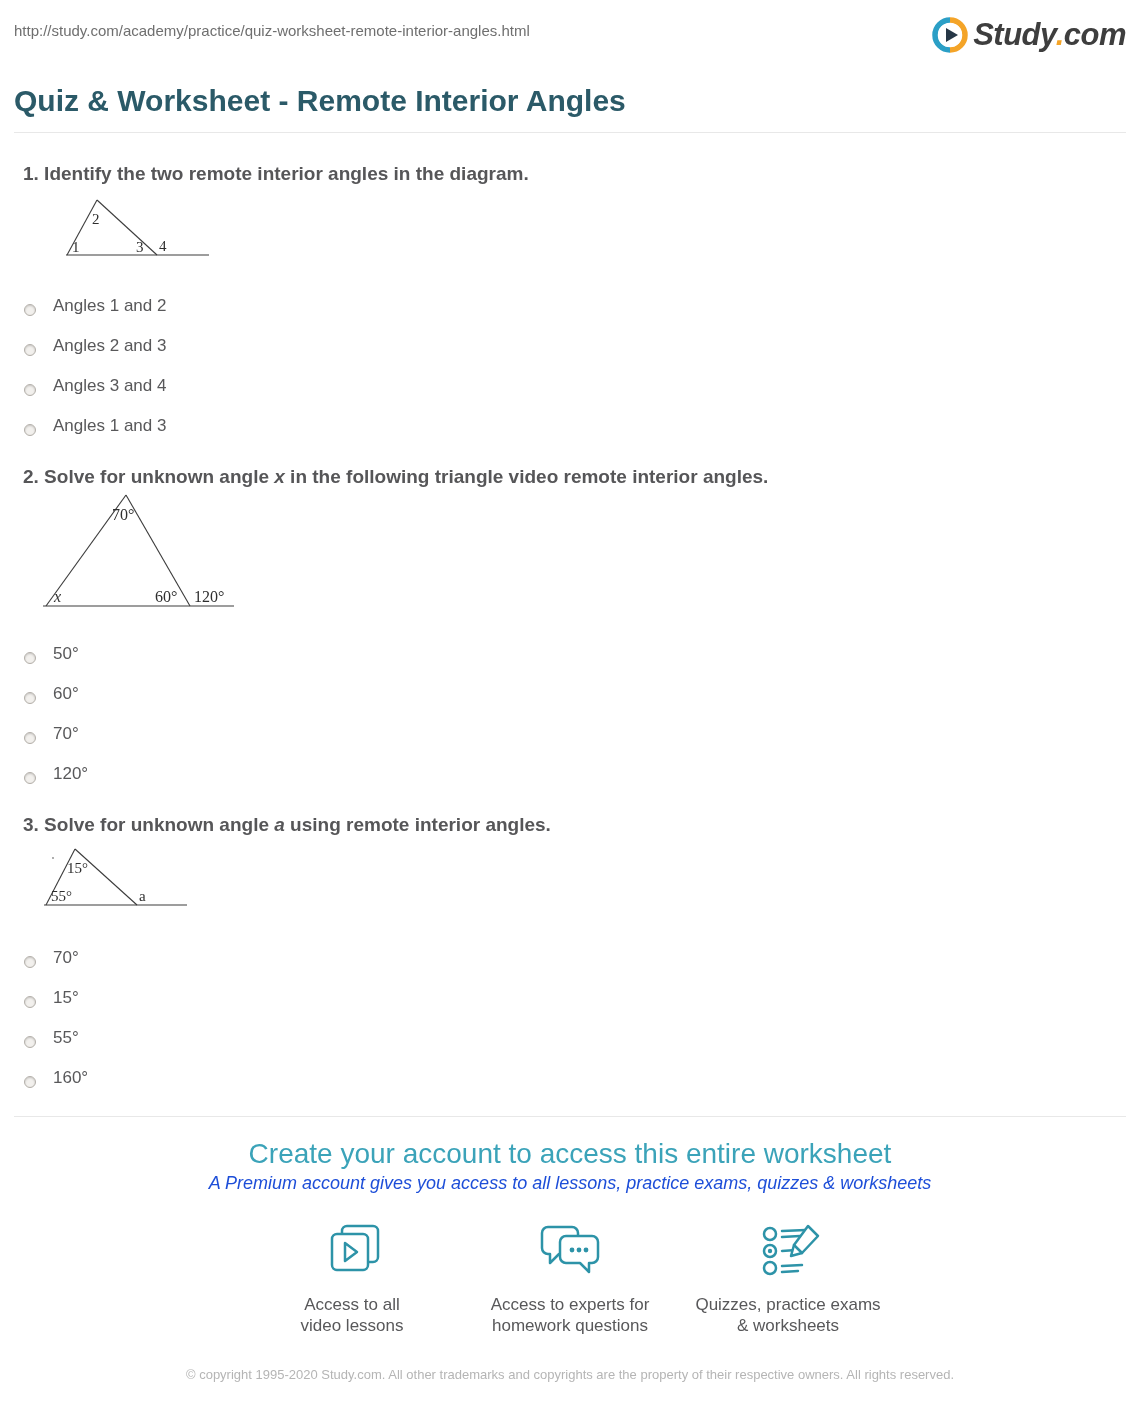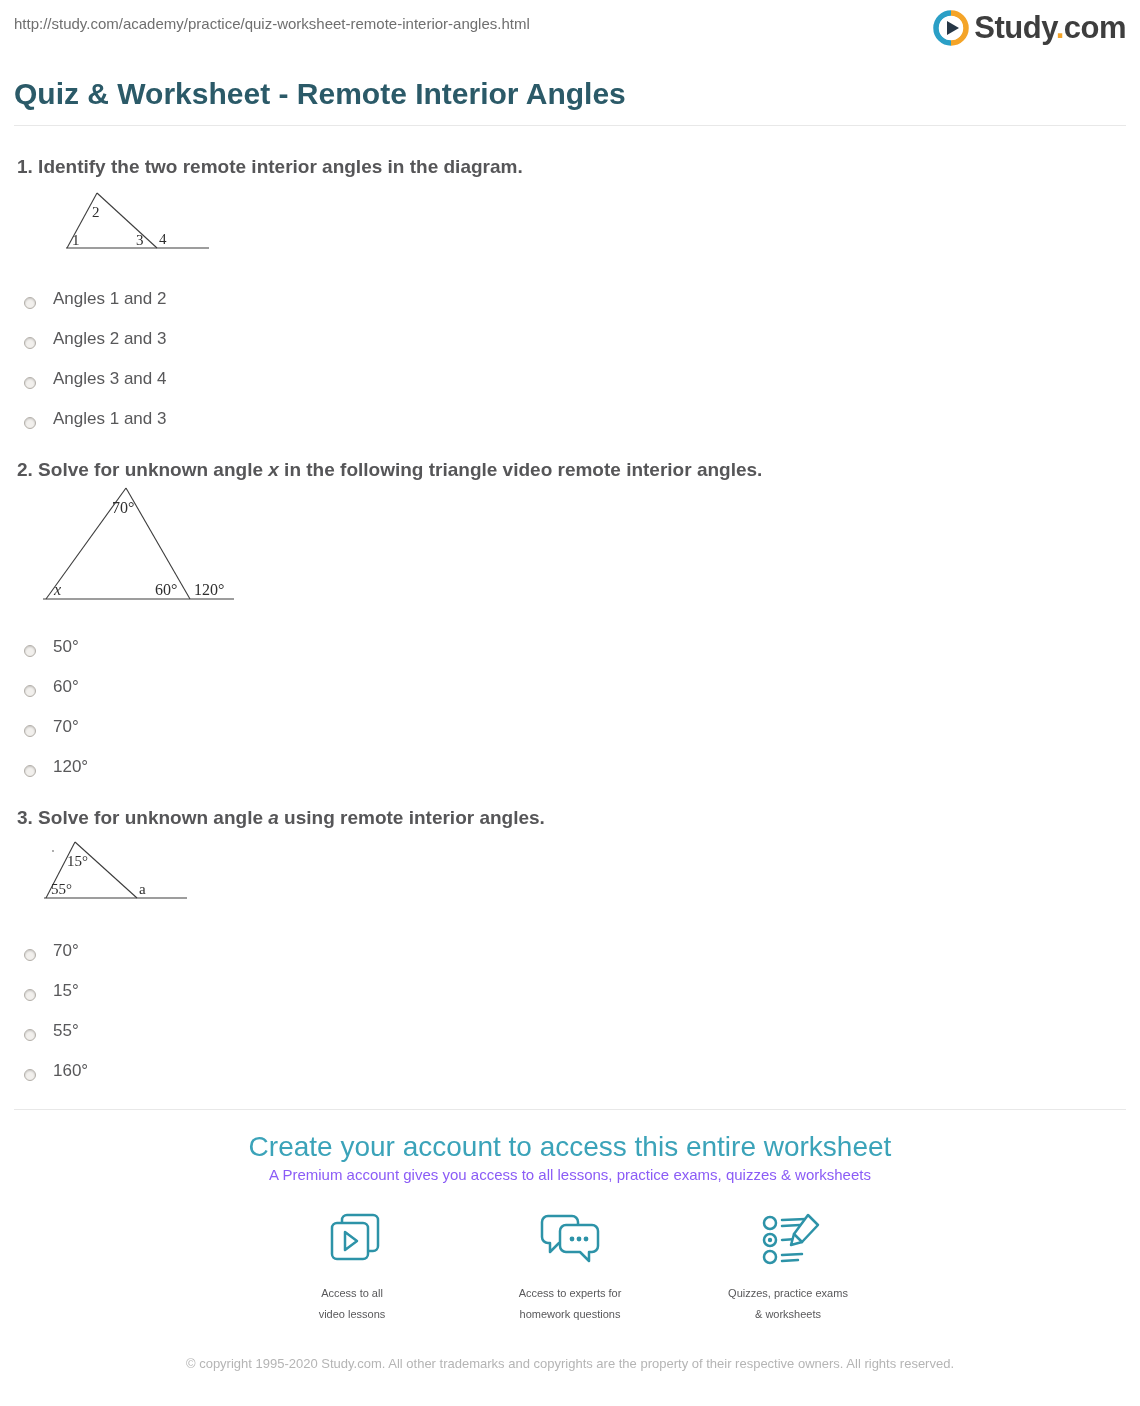--- a/index.html
+++ b/index.html
@@ -4,33 +4,33 @@
 <style>
   * { box-sizing: border-box; }
   html,body { margin:0; padding:0; }
   body {
     width:1140px; height:1406px; background:#ffffff; overflow:hidden;
     font-family:"Liberation Sans","DejaVu Sans",sans-serif; color:#58585a;
   }
   .page { padding:0 14px; }
 
   
-  .top { display:flex; justify-content:space-between; align-items:flex-start; padding-top:10px; }
+  .top { display:flex; justify-content:space-between; align-items:flex-start; padding-top:17px; }
   .url { font-size:15px; color:#6f6f6f; padding-top:5px; }
-  .logo { display:flex; align-items:center; }
+  .logo { display:flex; align-items:center;font-style:italic; }
   .logo-icon { width:36px; height:36px; margin-right:5px; }
   .logo-text { font-size:31px; font-weight:700; color:#3e3e3e; letter-spacing:-0.5px; line-height:36px; }
   .logo-dot { color:#f4a428; }
 
   
   h1.page-title { margin:30px 0 0; font-size:30px; font-weight:700; color:#2b5a68; line-height:35px; }
   .divider { border:none; border-top:1px solid #e8e8e8; margin:14px 0 0; height:0; }
 
   
-  h2.q-heading { margin:30px 3px 0; font-size:19px; font-weight:700; color:#565658; line-height:22px; }
+  h2.q-heading { margin:30px 9px 0; font-size:19px; font-weight:700; color:#565658; line-height:22px; }
   .qvar { font-style:italic; font-weight:700; }
   .diagram { display:block; }
   .diagram text { font-family:"Liberation Serif","DejaVu Serif",serif; fill:#2e2e2e; }
   .diagram line, .diagram path { stroke:#3c3c3c; stroke-width:1.1; fill:none; }
   #svg-q1 { margin:9px 0 0 38px; }
   #svg-q2 { margin:3px 0 0 14px; }
   #svg-q3 { margin:9px 0 0 20px; }
   ul.options { list-style:none; margin:14px 0 0; padding:0; }
   ul.options.m13 { margin-top:13px; }
   ul.options.m17 { margin-top:17px; }
@@ -38,28 +38,28 @@
   .radio {
     width:12px; height:12px; border-radius:50%; flex:0 0 12px;
     border:1px solid #b3afa9; background:#f2f0ed;
     box-shadow:inset 0 1px 2px rgba(0,0,0,0.18);
   }
   .option-label { margin-left:17px; font-size:17px; color:#58585a; }
 
   
   .signup { text-align:center; }
   .signup-heading { margin:22px 0 0; font-size:28px; font-weight:400; color:#3ba3b9; line-height:29px; }
-  .signup-sub { margin:5px 0 0; font-size:15px; color:#8b5cf6; }
+  .signup-sub { margin:5px 0 0; font-size:18px; color:#1d4ed8;font-style:italic; }
   .features { display:flex; justify-content:center; margin-top:30px; }
   .feature { width:218px; text-align:center; }
   .feature svg { width:64px; height:58px; }
   .feature svg .tl { stroke:#2d93a8; stroke-width:2.5; fill:none; stroke-linejoin:round; stroke-linecap:round; }
   .feature svg .tlw { stroke:#2d93a8; stroke-width:2.5; fill:#ffffff; stroke-linejoin:round; stroke-linecap:round; }
   .feature svg .tfill { fill:#2d93a8; stroke:none; }
-  .feature-caption { margin:8px 0 0; font-size:11px; line-height:21px; color:#58585a; }
+  .feature-caption { margin:8px 0 0; font-size:17px; line-height:21px; color:#58585a; }
   .feature-caption span { display:block; }
 
   
   .copyright {
     margin:28px auto 0; max-width:800px; text-align:center;
     font-size:13px; line-height:21px; color:#b5b5b5;
   }
 </style>
 </head>
 <body>

